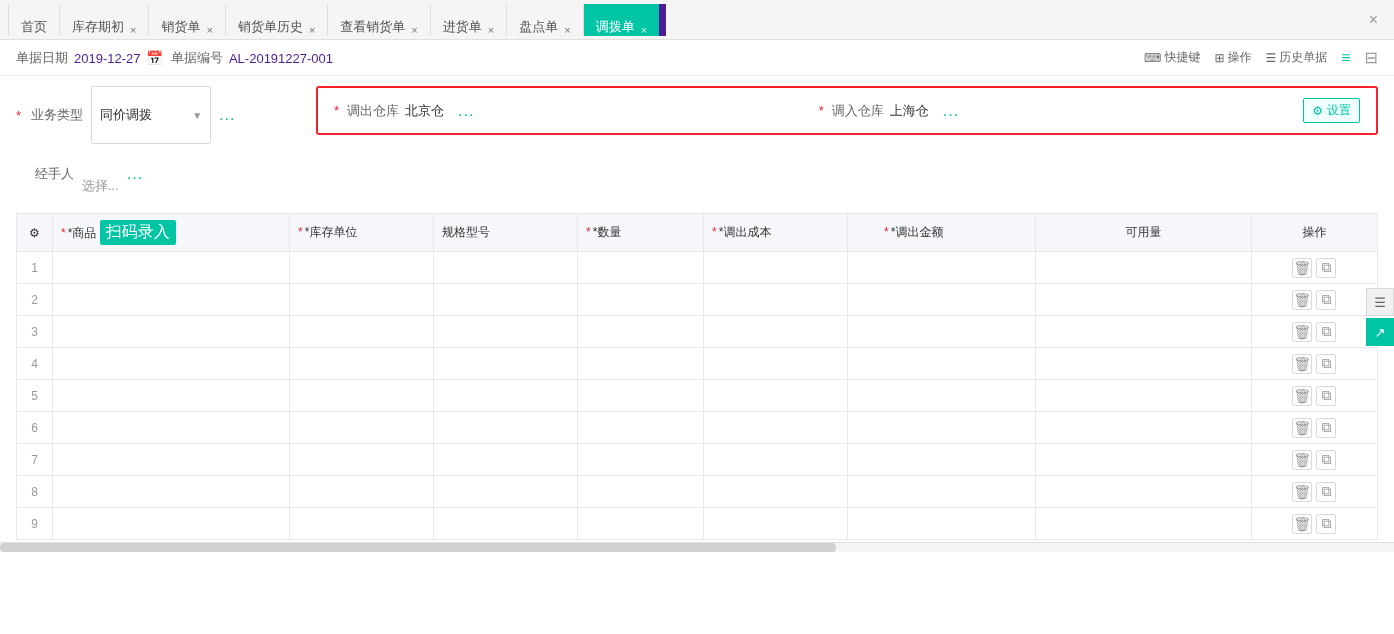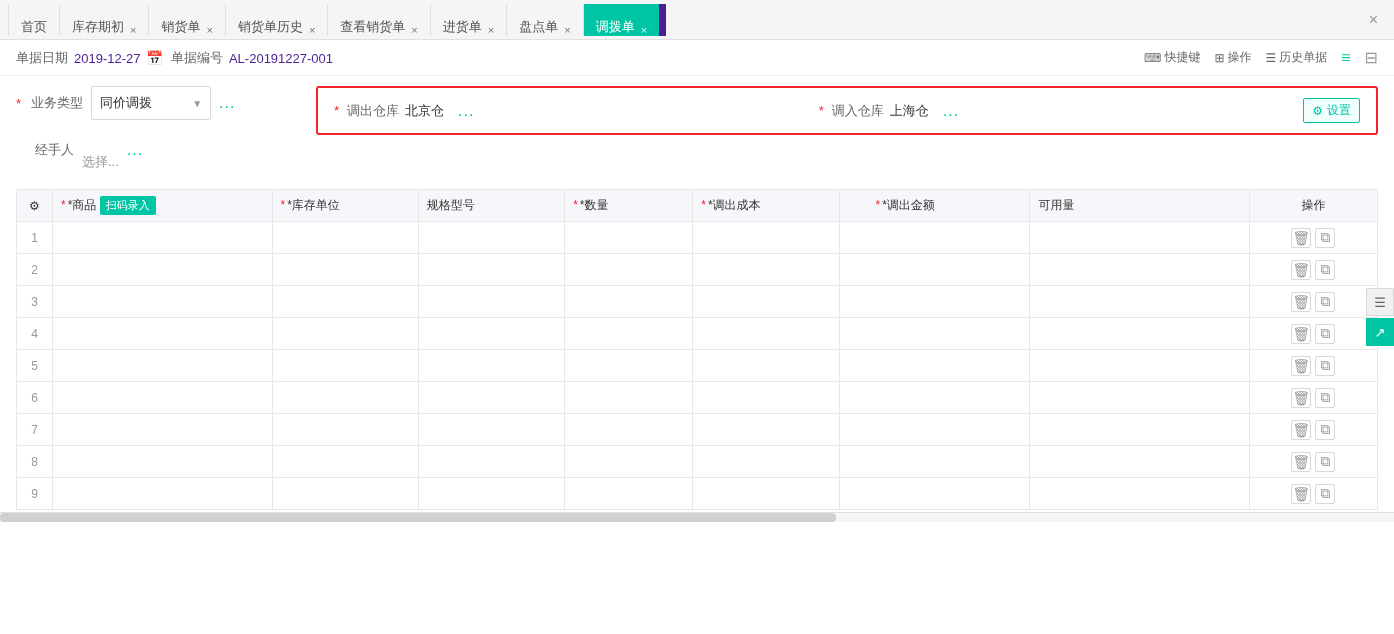--- a/index.html
+++ b/index.html
@@ -44,21 +44,21 @@
     .layout-icon.active { color: #00c5a5; }
 
     
     .form-area {
       padding: 10px 16px; display: flex; align-items: flex-start; gap: 20px;
     }
     .form-row { display: flex; align-items: center; gap: 8px; margin-bottom: 8px; }
     .form-label { color: #666; white-space: nowrap; }
     .required { color: #f5222d; margin-right: 2px; }
     .select-box {
-      border: 1px solid #d9d9d9; border-radius: 2px; padding: 7px 8px;
+      border: 1px solid #d9d9d9; border-radius: 2px; padding: 19px 8px;
       background: #fff; min-width: 120px; display: flex; align-items: center;
       justify-content: space-between; cursor: pointer; color: #333;
     }
     .select-box .arrow { color: #999; font-size: 10px; margin-left: 6px; }
     .person-select {
       color: #999; cursor: pointer; border: none; background: none; font-size: 13px; margin-top: 25px;
     }
     .more-btn { color: #00c5a5; cursor: pointer; font-size: 16px; letter-spacing: 1px; }
 
     
@@ -88,30 +88,30 @@
     }
     td {
       border: 1px solid #e8e8e8; padding: 4px 8px; text-align: left;
       height: 32px; color: #333;
     }
     .row-num { color: #999; text-align: center; width: 30px; }
     .subtotal-row td { background: #fffbe6; font-weight: bold; }
     .subtotal-row .row-num { background: #fffbe6; }
     .scan-btn {
       background: #00c5a5; color: #fff; border: none; border-radius: 2px;
-      padding: 2px 6px; font-size: 11px; cursor: pointer; white-space: nowrap;
+      padding: 2px 6px; font-size: 16px; cursor: pointer; white-space: nowrap;
     }
     .col-gear { width: 36px; text-align: center; }
     .col-product { min-width: 120px; }
     .col-unit { min-width: 80px; }
     .col-spec { min-width: 80px; }
     .col-qty { min-width: 70px; }
     .col-cost { min-width: 80px; }
     .col-amount { min-width: 80px; padding-left: 36px; }
-    .col-available { min-width: 120px; }
+    .col-available { min-width: 120px; text-align: center; }
     .col-action { min-width: 70px; text-align: center; }
     .action-icons { display: flex; align-items: center; justify-content: center; gap: 4px; }
     .icon-btn {
       cursor: pointer; color: #999; font-size: 14px; border: 1px solid #d9d9d9;
       border-radius: 2px; width: 20px; height: 20px; display: flex;
       align-items: center; justify-content: center;
     }
 
     
     .side-btns {

